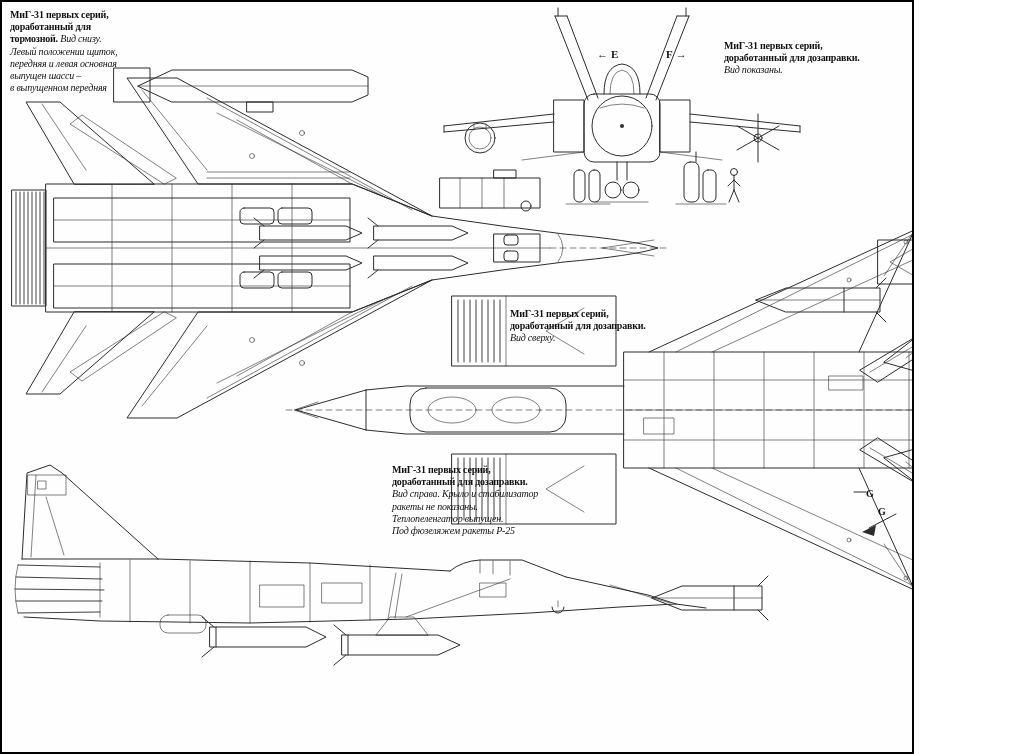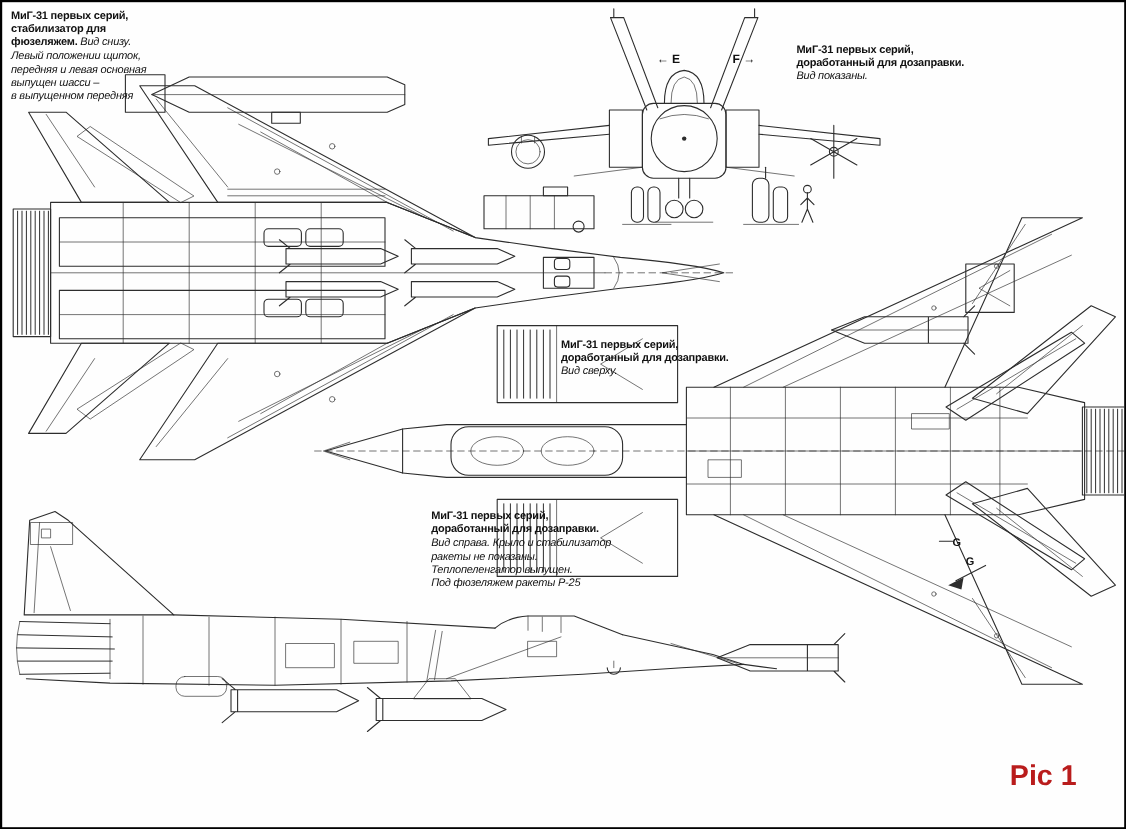--- a/index.html
+++ b/index.html
@@ -1,19 +1,19 @@
 <!DOCTYPE html>
 <html><head>
 <meta charset="utf-8">
 <style>
   html,body{margin:0;padding:0;background:#ffffff;}
   .canvas{
-    position:relative;width:1024px;height:754px;background:#fefefe;
+    position:relative;width:914px;height:754px;background:#fefefe;
     border:2px solid #000;box-sizing:border-box;overflow:hidden;
-    font-family:Liberation Sans, sans-serif;
+    font-family:Liberation Serif, serif;
   }
   .drawing{position:absolute;z-index:1;}
   .drawing path,.drawing line,.drawing rect,.drawing circle,.drawing ellipse,.drawing polygon,.drawing polyline{
     fill:none;stroke:#2d2d2d;stroke-width:1;stroke-linecap:round;stroke-linejoin:round;
   }
   .drawing .thin{stroke-width:0.6;}
   .drawing .hatch{stroke-width:0.9;}
   .drawing .fill{fill:#2d2d2d;stroke:none;}
   .drawing .dot{fill:#2d2d2d;stroke:none;}
   .cap{position:absolute;z-index:5;color:#101010;font-size:10px;line-height:1.22;letter-spacing:-0.2px;}
@@ -240,22 +240,22 @@
     </g>
     <g>
       <path d="M200,170 H296 L316,180 L296,190 H200 Z M204,170 L192,160 M204,190 L192,200 M206,170 V190"></path>
       <path d="M332,178 H428 L450,188 L428,198 H332 Z M336,178 L324,168 M336,198 L324,208 M338,178 V198"></path>
       <polygon class="thin" points="366,178 380,160 404,160 418,178"></polygon>
     </g>
   </svg>
 
   <div class="cap" style="left:8px;top:7px;width:170px">
     <div class="ln"><span class="b">МиГ-31 первых серий,</span></div>
-    <div class="ln"><span class="b">стабилизатор для</span></div>
-    <div class="ln"><span class="b">фюзеляжем.</span> <span class="i">Вид снизу.</span></div>
+    <div class="ln"><span class="b">доработанный для</span></div>
+    <div class="ln"><span class="b">тормозной.</span> <span class="i">Вид снизу.</span></div>
     <div class="ln"><span class="i">Левый положении щиток,</span></div>
     <div class="ln"><span class="i">передняя и левая основная</span></div>
     <div class="ln"><span class="i">выпущен шасси –</span></div>
     <div class="ln"><span class="i">в выпущенном передняя</span></div>
   </div>
 
   <div class="cap" style="left:722px;top:38px;width:180px">
     <div class="ln"><span class="b">МиГ-31 первых серий,</span></div>
     <div class="ln"><span class="b">доработанный для дозаправки.</span></div>
     <div class="ln"><span class="i">Вид показаны.</span></div>

